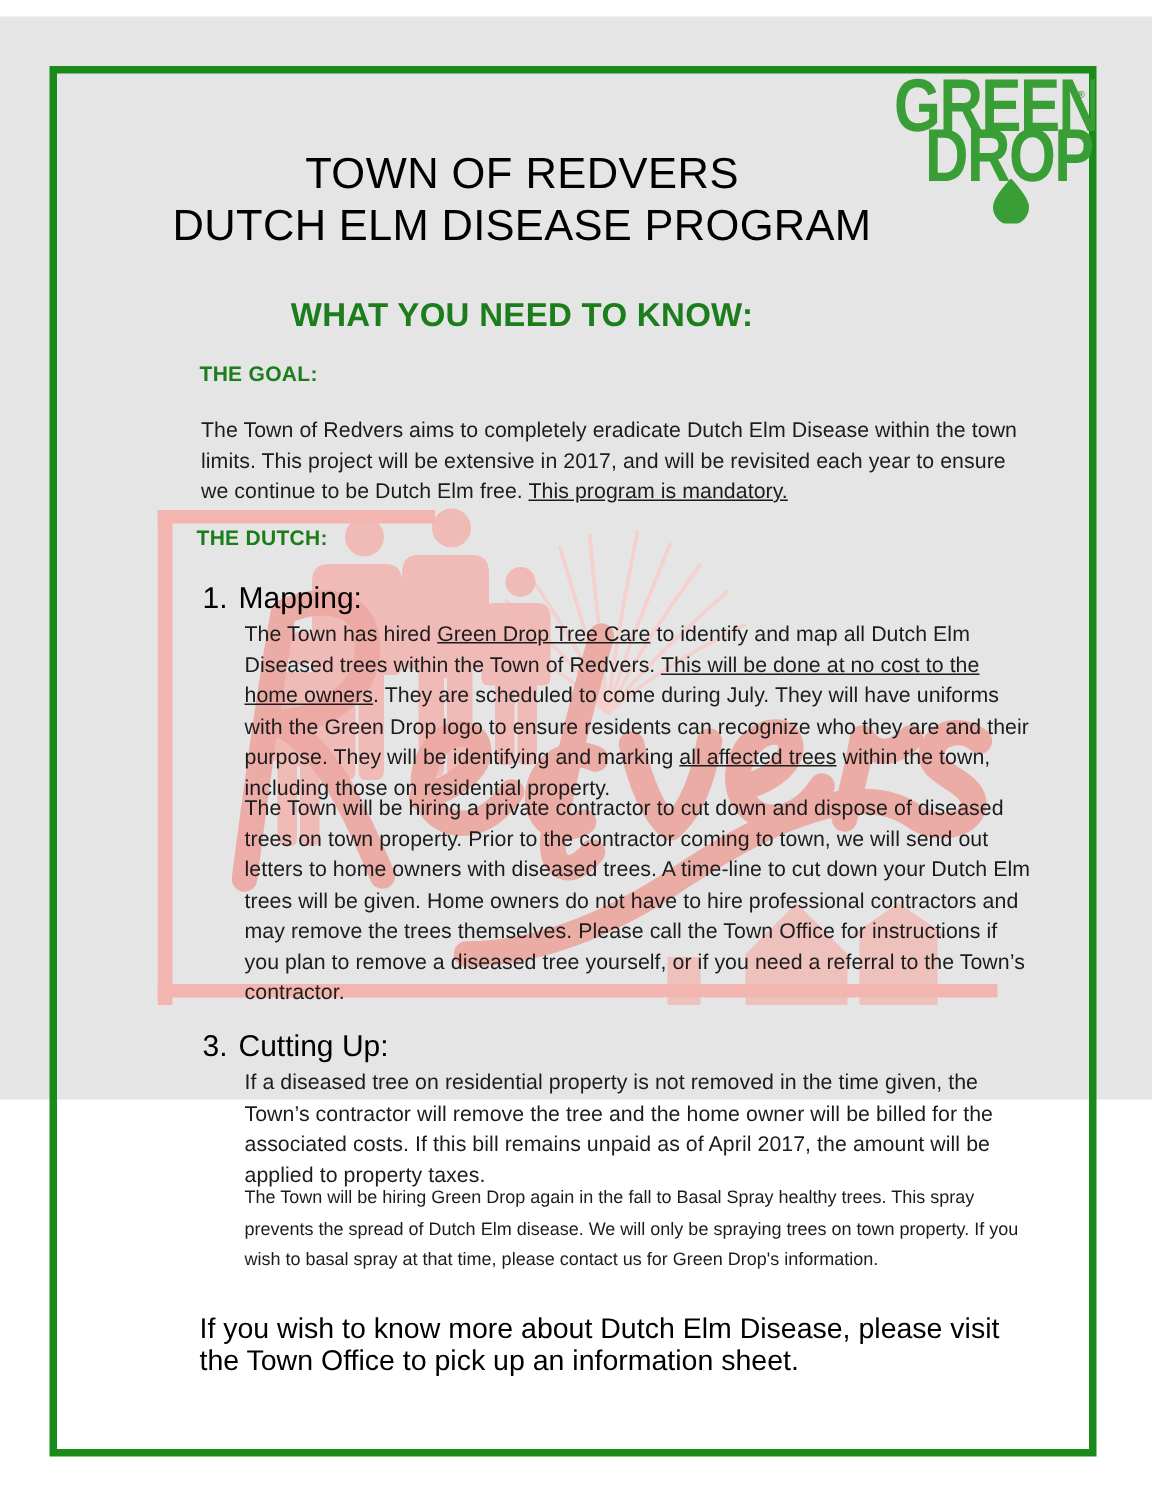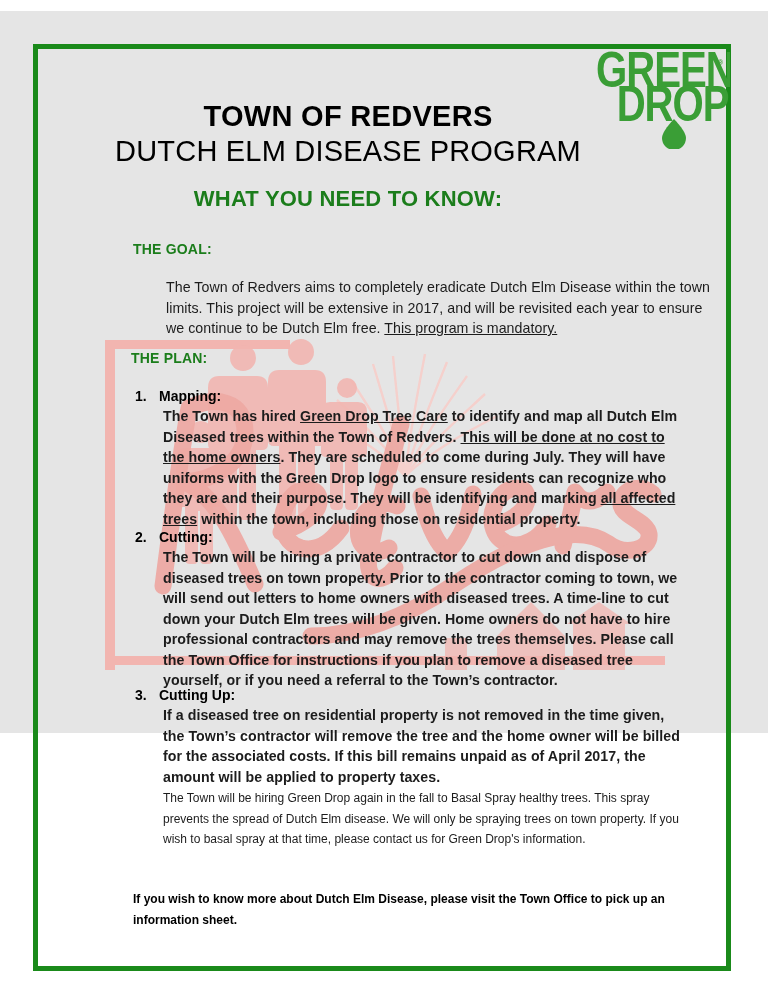--- a/index.html
+++ b/index.html
@@ -67,36 +67,36 @@
 
   .title-block {
     position: absolute;
     left: 48px;
     top: 88px;
     width: 600px;
     text-align: center;
   }
   .title-line1 {
     font-size: 29px;
-    font-weight: bold;
+    font-weight: normal;
     color: #000000;
     letter-spacing: 0.3px;
     line-height: 34px;
     white-space: nowrap;
   }
   .title-line2 {
     font-size: 29px;
     font-weight: normal;
     color: #000000;
     letter-spacing: 0.2px;
     line-height: 36px;
     white-space: nowrap;
   }
   .subtitle {
-    margin-top: 17px;
+    margin-top: 28px;
     font-size: 22px;
     font-weight: bold;
     color: #1b7d1b;
     letter-spacing: 0.2px;
     white-space: nowrap;
   }
 
   .section-head {
     position: absolute;
     font-size: 14px;
@@ -107,68 +107,66 @@
   #goal-head { left: 133px; top: 230px; }
   #plan-head { left: 131px; top: 339px; }
 
   .body-para {
     position: absolute;
     font-size: 14.2px;
     color: #1c1c1c;
     line-height: 20.5px;
     letter-spacing: 0.05px;
   }
-  #goal-body { left: 134px; top: 266px; width: 545px; margin-left: 32px; }
+  #goal-body { left: 134px; top: 266px; width: 545px; }
 
   .list-item {
     position: absolute;
     width: 552px;
   }
   .li-head {
-    font-size: 14px;
-    font-weight: bold;
+    font-size: 20px;
+    font-weight: normal;
     color: #000000;
     margin-bottom: 2px;
   }
   .li-num {
     display: inline-block;
     width: 24px;
   }
   .li-body {
     margin-left: 28px;
     font-size: 14.2px;
     color: #1c1c1c;
     line-height: 20.5px;
     letter-spacing: 0.05px;
-    font-weight: bold;
   }
   #item-1 { left: 135px; top: 377px; }
   #item-2 { left: 135px; top: 518px; }
   #item-3 { left: 135px; top: 676px; }
 
   #followup-para2 {
     position: absolute;
     left: 163px;
     top: 777px;
     width: 522px;
     font-size: 12px;
     color: #1c1c1c;
     line-height: 20.5px;
   }
 
   #closing {
     position: absolute;
     left: 133px;
     top: 866px;
     width: 545px;
-    font-size: 12px;
-    font-weight: bold;
-    color: #000000;
-    line-height: 20.5px;
-    margin-top: 12px;
+    font-size: 19px;
+    font-weight: normal;
+    color: #000000;
+    line-height: 20.5px;
   }
 
   u { text-decoration: underline; text-underline-offset: 1px; }
 </style>
 </head>
 <body>
 
 <div class="page">
 
   <div class="watermark">
@@ -258,33 +256,30 @@
       <div class="title-line1">TOWN OF REDVERS</div>
       <div class="title-line2">DUTCH ELM DISEASE PROGRAM</div>
       <div class="subtitle">WHAT YOU NEED TO KNOW:</div>
     </div>
 
     <div class="section-head" id="goal-head">THE GOAL:</div>
     <div class="body-para" id="goal-body">
       <span>The Town of Redvers aims to completely eradicate Dutch Elm Disease within the town limits. This project will be extensive in 2017, and will be revisited each year to ensure we continue to be Dutch Elm free. </span><u>This program is mandatory.</u>
     </div>
 
-    <div class="section-head" id="plan-head">THE PLAN:</div>
+    <div class="section-head" id="plan-head">THE DUTCH:</div>
 
     <div class="list-item" id="item-1">
       <div class="li-head">
         <span class="li-num">1.</span><span>Mapping:</span>
       </div>
       <div class="li-body"><span>The Town has hired </span><u>Green Drop Tree Care</u><span> to identify and map all Dutch Elm Diseased trees within the Town of Redvers. </span><u>This will be done at no cost to the home owners</u><span>. They are scheduled to come during July. They will have uniforms with the Green Drop logo to ensure residents can recognize who they are and their purpose. They will be identifying and marking </span><u>all affected trees</u><span> within the town, including those on residential property.</span></div>
     </div>
 
     <div class="list-item" id="item-2">
-      <div class="li-head">
-        <span class="li-num">2.</span><span>Cutting:</span>
-      </div>
       <div class="li-body">The Town will be hiring a private contractor to cut down and dispose of diseased trees on town property. Prior to the contractor coming to town, we will send out letters to home owners with diseased trees. A time-line to cut down your Dutch Elm trees will be given. Home owners do not have to hire professional contractors and may remove the trees themselves. Please call the Town Office for instructions if you plan to remove a diseased tree yourself, or if you need a referral to the Town’s contractor.</div>
     </div>
 
     <div class="list-item" id="item-3">
       <div class="li-head">
         <span class="li-num">3.</span><span>Cutting Up:</span>
       </div>
       <div class="li-body">If a diseased tree on residential property is not removed in the time given, the Town’s contractor will remove the tree and the home owner will be billed for the associated costs. If this bill remains unpaid as of April 2017, the amount will be applied to property taxes.</div>
     </div>
 

